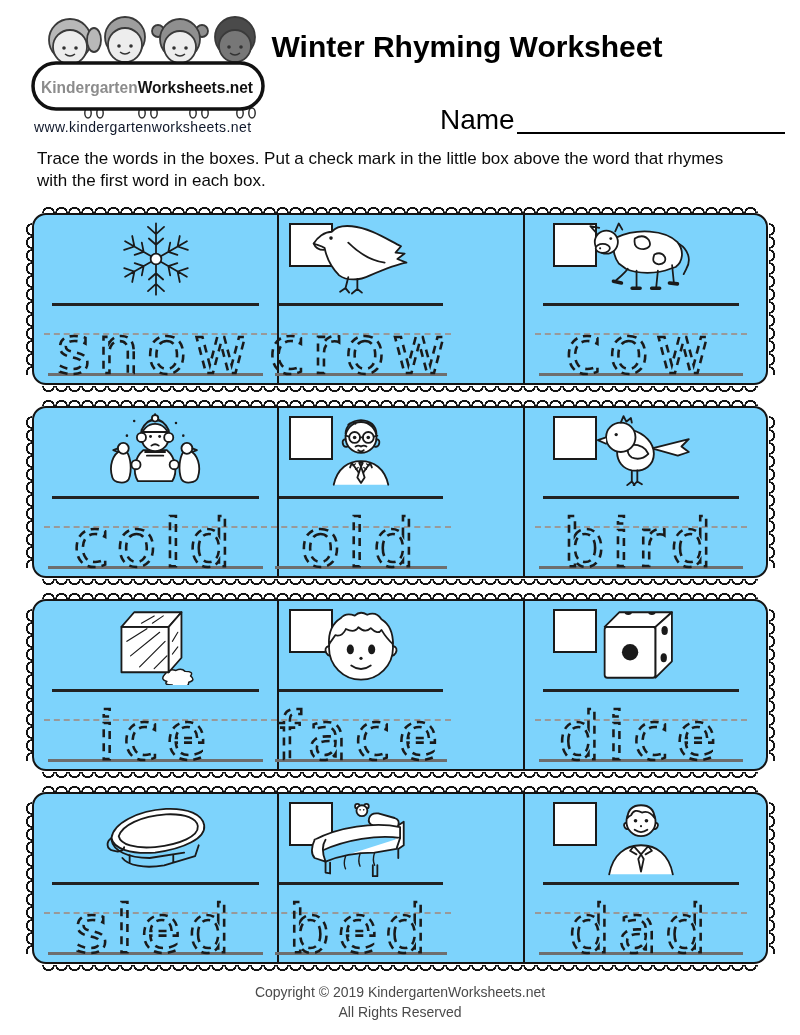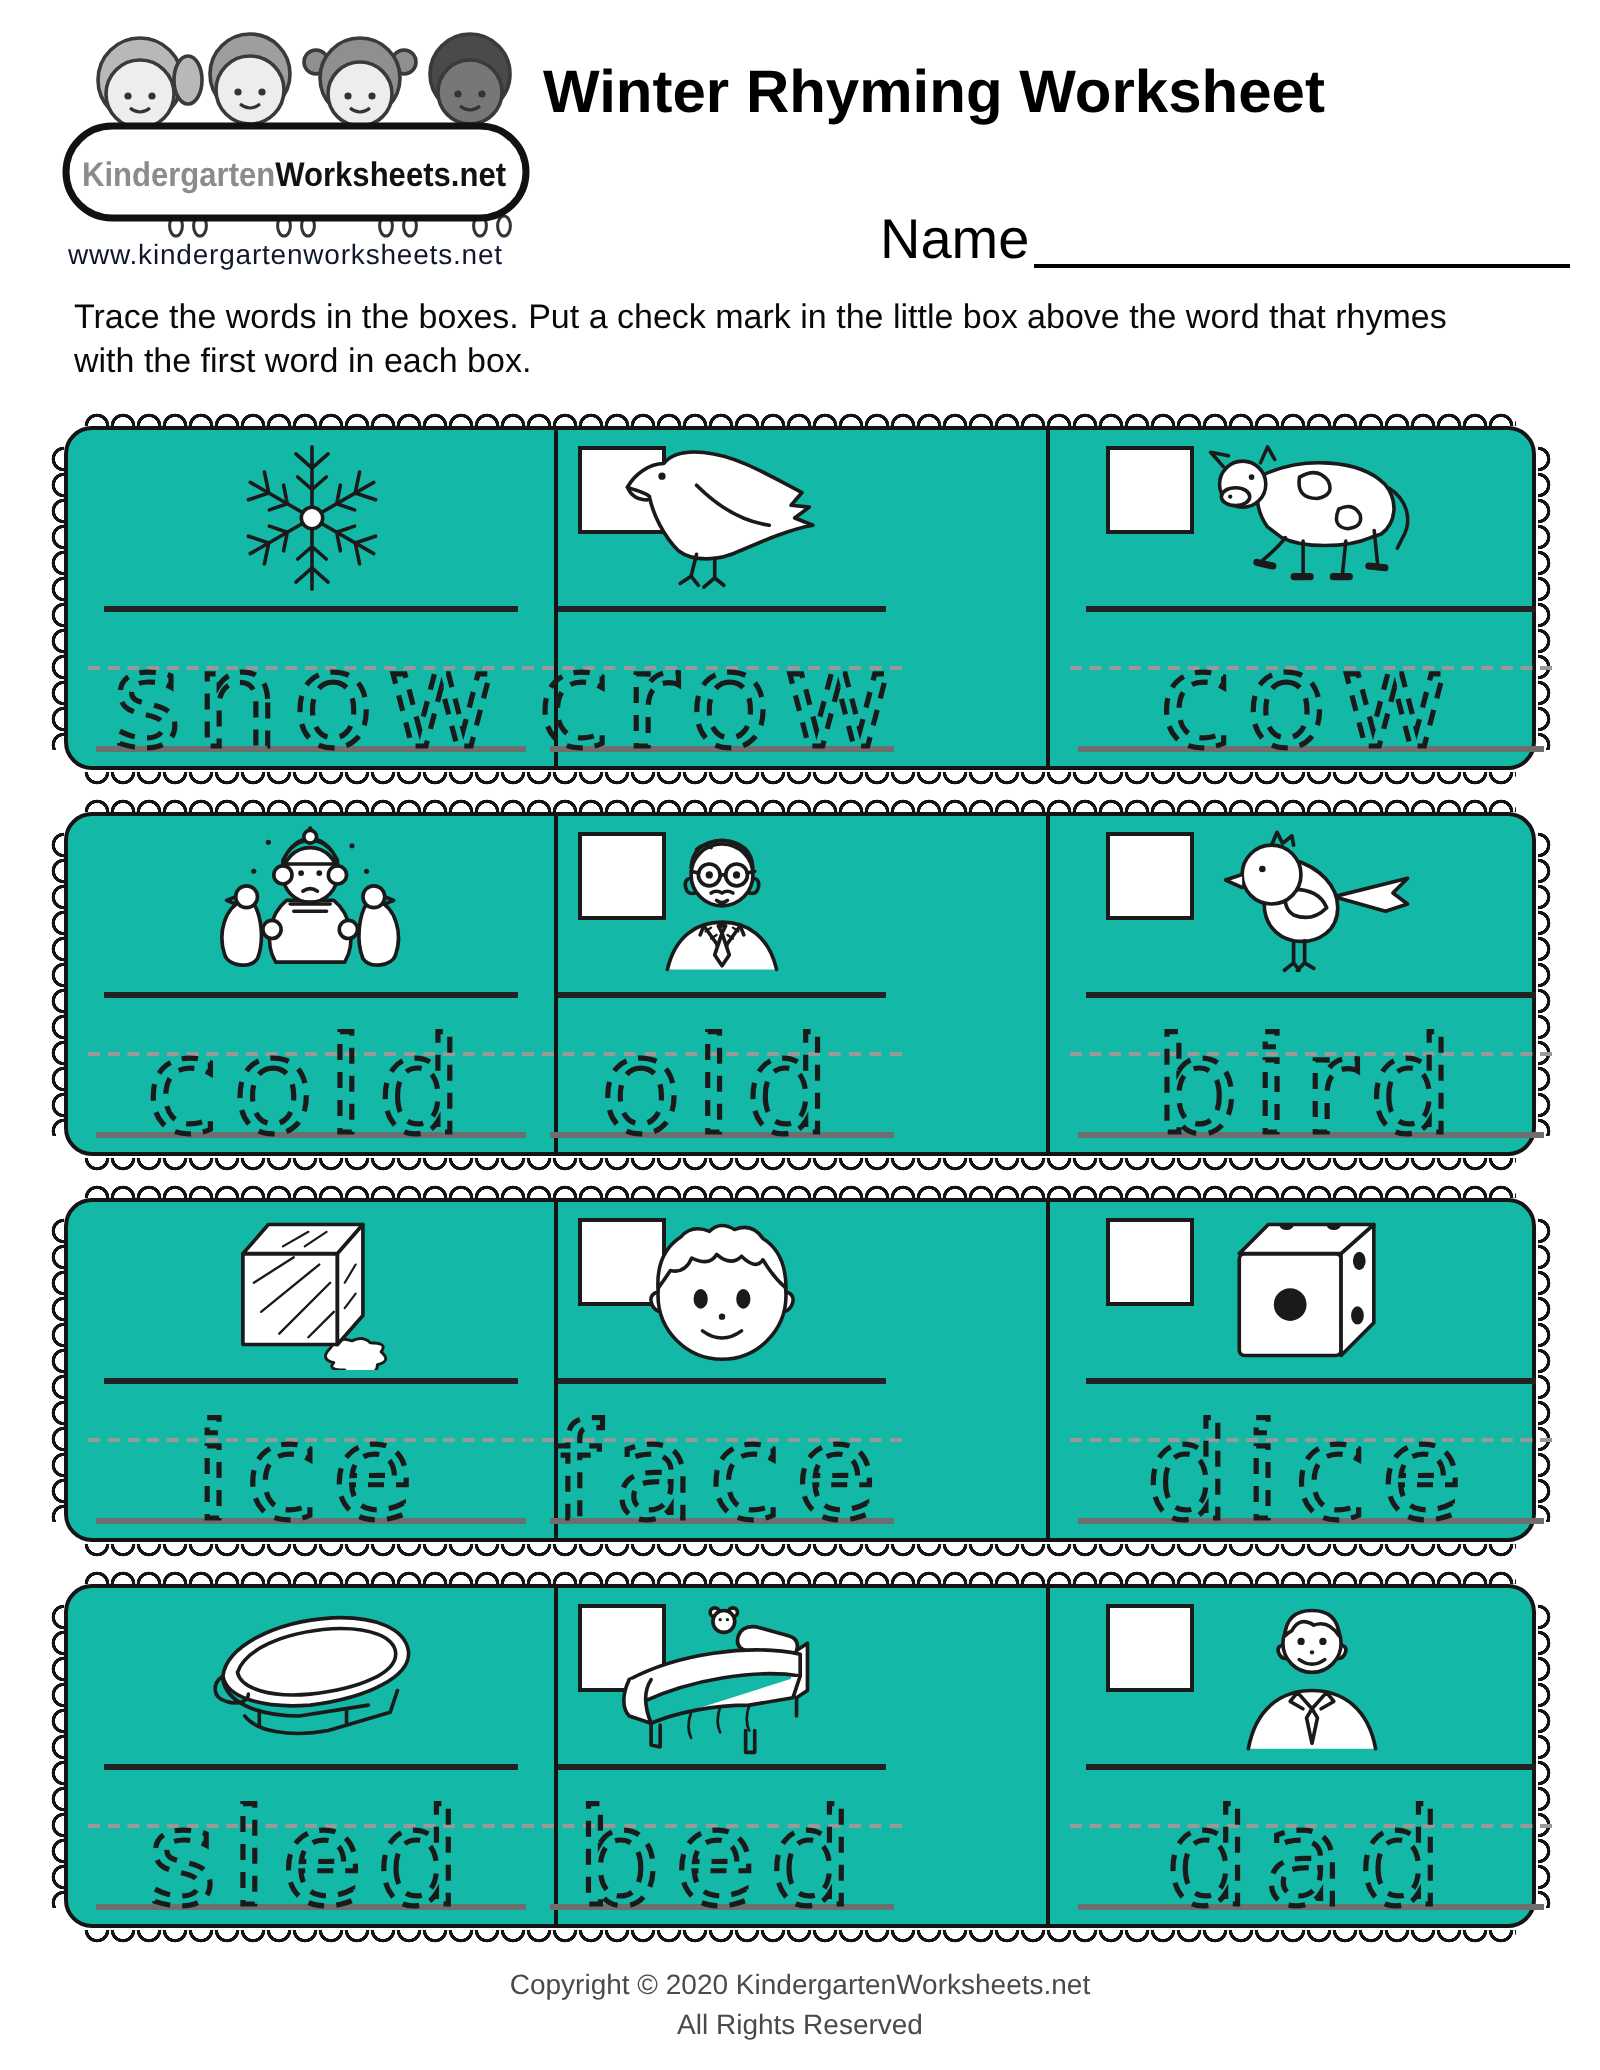--- a/index.html
+++ b/index.html
@@ -13,35 +13,35 @@
   #title{position:absolute;left:267px;top:30px;width:400px;text-align:center;
          font-size:30px;font-weight:700;color:#000;}
   #name-row{position:absolute;left:405px;top:102px;width:345px;display:flex;align-items:flex-end;margin-left:35px;}
   #name-row .lbl{font-size:28px;color:#000;line-height:1;}
   #name-line{flex:1;height:30px;border-bottom:2.5px solid #000;margin-left:2px;}
   #instructions{position:absolute;left:37px;top:148px;width:700px;font-size:17px;
                 line-height:1.3;color:#0a0a0a;}
 
   
   .box{position:absolute;left:32px;width:736px;height:172px;box-sizing:border-box;
-       border:2.5px solid #141414;border-radius:14px;background:#14b8a6;}
+       border:2.5px solid #141414;border-radius:14px;background:#7dd3fc;}
   .sc{position:absolute;background-repeat:repeat-x;}
   .sct{top:-10.5px;left:8px;right:8px;height:8px;background-size:13px 8px;
        background-image:radial-gradient(circle at 6.5px 8px,#fff 4.4px,#141414 4.5px,#141414 6.1px,rgba(255,255,255,0) 6.3px);}
   .scb{bottom:-10.5px;left:8px;right:8px;height:8px;background-size:13px 8px;
        background-image:radial-gradient(circle at 6.5px 0px,#fff 4.4px,#141414 4.5px,#141414 6.1px,rgba(255,255,255,0) 6.3px);}
   .scl{left:-10.5px;top:8px;bottom:8px;width:8px;background-repeat:repeat-y;background-size:8px 13px;
        background-image:radial-gradient(circle at 8px 6.5px,#fff 4.4px,#141414 4.5px,#141414 6.1px,rgba(255,255,255,0) 6.3px);}
   .scr{right:-10.5px;top:8px;bottom:8px;width:8px;background-repeat:repeat-y;background-size:8px 13px;
        background-image:radial-gradient(circle at 0px 6.5px,#fff 4.4px,#141414 4.5px,#141414 6.1px,rgba(255,255,255,0) 6.3px);}
   .divider{position:absolute;top:0;bottom:0;width:2px;background:#141414;}
   .d1{left:243px;} .d2{left:489px;}
 
   .cell{position:absolute;top:0;bottom:0;}
-  .c1{left:0;width:243px;} .c2{left:227px;width:200px;} .c3{left:491px;width:232px;padding-left:29px;}
+  .c1{left:0;width:243px;} .c2{left:227px;width:200px;} .c3{left:491px;width:232px;}
 
   .checkbox{position:absolute;left:28px;top:8px;width:40px;height:40px;background:#fff;
             border:2.5px solid #1a1a1a;}
   .pic{position:absolute;top:2px;left:0;right:0;height:84px;display:flex;
        align-items:center;justify-content:center;}
   .pic svg{max-height:82px;}
   .rule-top{position:absolute;top:88px;left:18px;right:18px;height:2.5px;background:#222;}
   .midline{position:absolute;top:118px;left:10px;right:10px;border-top:2px dashed #999;}
   .rule-base{position:absolute;top:158px;left:14px;right:14px;height:2.5px;background:#6e6e6e;}
   .word{position:absolute;top:86px;left:0;width:100%;height:78px;overflow:visible;}
@@ -431,17 +431,17 @@
       <div class="rule-top"></div>
       <div class="midline"></div>
       <div class="rule-base"></div>
       <svg class="word">
           <text x="50%" y="72" text-anchor="middle">dad</text>
         </svg>
     </div>
   </div>
 
   <div id="footer">
-    <div>Copyright © 2020 KindergartenWorksheets.net</div>
+    <div>Copyright © 2019 KindergartenWorksheets.net</div>
     <div>All Rights Reserved</div>
   </div>
 
 </div>
 
 </body></html>

